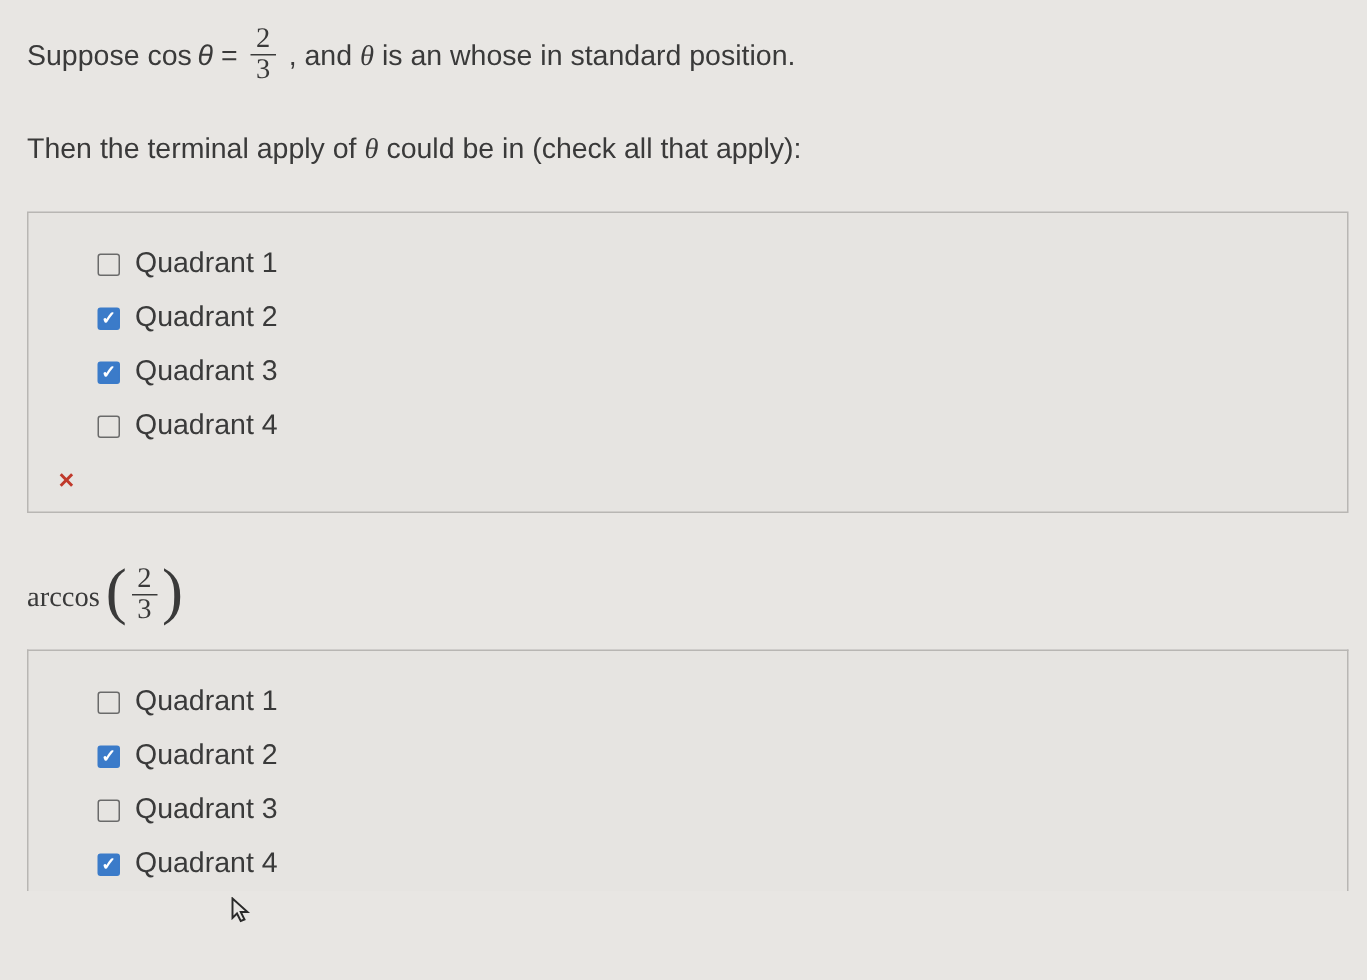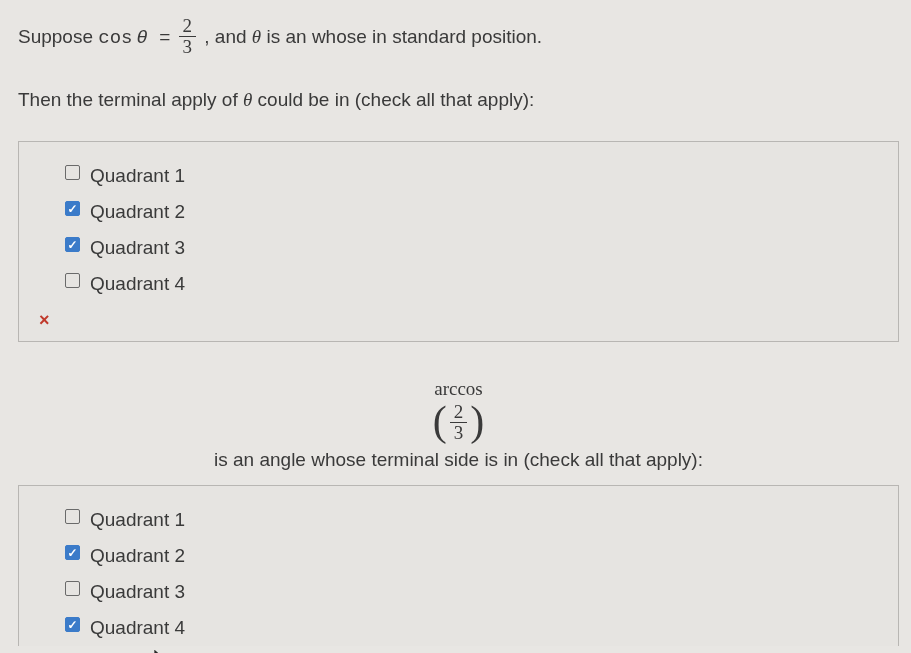--- a/index.html
+++ b/index.html
@@ -15,21 +15,21 @@
       padding: 18px 12px 0 18px;
       color: #3a3a3a;
       font-size: 19px;
       overflow: hidden;
     }
     .prompt-line {
       margin-bottom: 26px;
       line-height: 1.6;
     }
     .math-inline {
-      font-family: Liberation Mono, monospace;
+      font-family: Liberation Sans, sans-serif;
       font-style: italic;
     }
     .math-var {
       font-family: "Times New Roman", serif;
       font-style: italic;
     }
     .frac {
       display: inline-block;
       vertical-align: middle;
       text-align: center;
@@ -50,21 +50,21 @@
     }
     .answer-box {
       border: 1px solid #b8b6b3;
       background: #e6e4e1;
       margin: 14px 0 36px 0;
       padding: 16px 16px 10px 16px;
       position: relative;
     }
     .option-row {
       display: flex;
-      align-items: flex-start;
+      align-items: center;
       padding: 7px 0 7px 30px;
     }
     .cb {
       width: 15px;
       height: 15px;
       border: 1.5px solid #6a6a6a;
       margin-right: 10px;
       display: inline-flex;
       align-items: center;
       justify-content: center;
@@ -106,21 +106,20 @@
       top: -3px;
     }
     .arccos-label {
       font-family: "Times New Roman", serif;
     }
     .second-prompt {
       display: flex;
       align-items: center;
       gap: 4px;
       margin-bottom: 8px;
-      flex-direction: column;
     }
     .answer-box.nobottom {
       border-bottom: none;
       padding-bottom: 0;
       margin-bottom: 0;
     }
     .cursor-icon {
       position: absolute;
       font-size: 18px;
       color: #2a2a2a;
@@ -173,21 +172,20 @@
 <div class="second-prompt">
   <span class="arccos-label">arccos</span>
   <span class="paren-frac">
     <span class="big-paren">(</span>
     <span class="frac">
       <span class="num">2</span>
       <span class="den">3</span>
     </span>
     <span class="big-paren">)</span>
   </span>
-  <span> is an angle whose terminal side is in (check all that apply):</span>
 </div>
 
 <div class="answer-box nobottom">
   <div class="option-row">
     <span class="cb"></span>
     <span class="option-label">Quadrant 1</span>
   </div>
   <div class="option-row">
     <span class="cb checked"></span>
     <span class="option-label">Quadrant 2</span>

